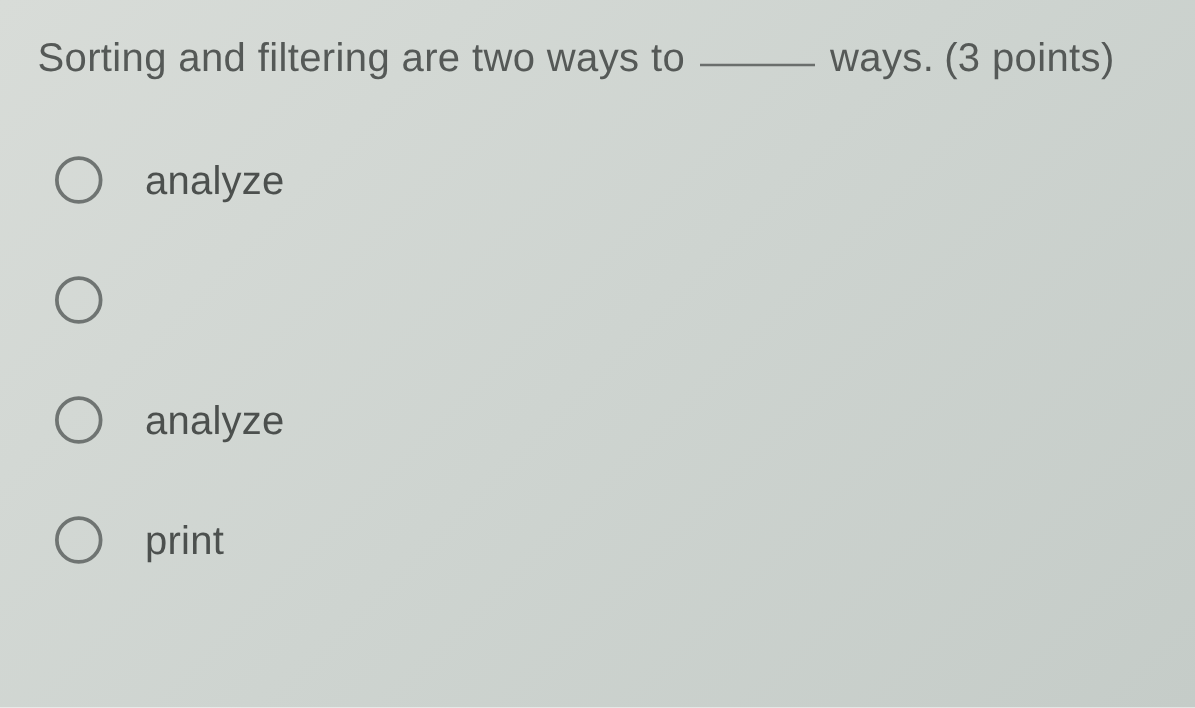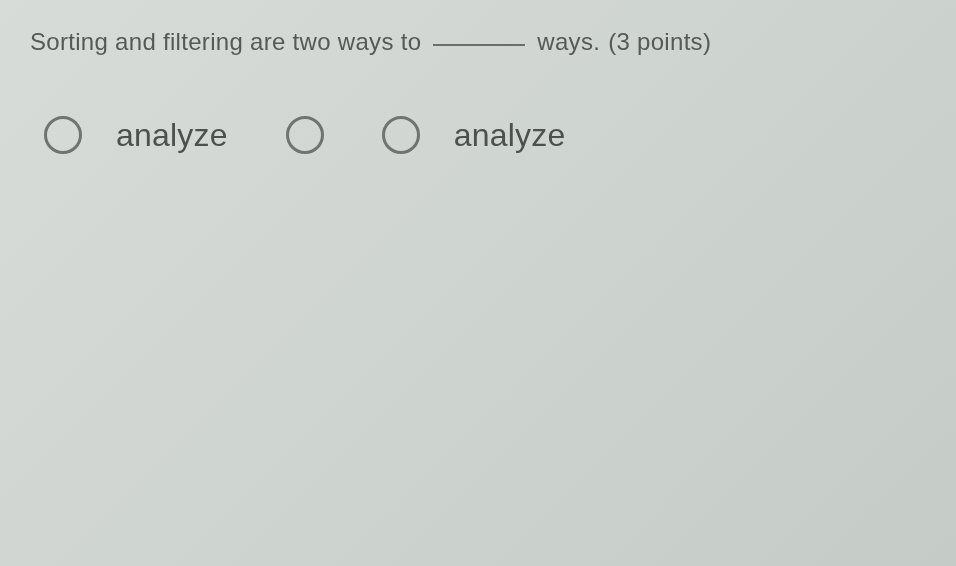--- a/index.html
+++ b/index.html
@@ -14,36 +14,37 @@
       font-family: Arial, Helvetica, sans-serif;
       padding: 28px 30px;
       color: #4a4e4c;
       overflow: hidden;
     }
     .question-row {
       display: flex;
       align-items: baseline;
       flex-wrap: wrap;
       gap: 8px;
-      font-size: 24px;
+      font-size: 32px;
       color: #555957;
       font-weight: 400;
       letter-spacing: 0.3px;
       margin-bottom: 60px;
     }
     .blank-line {
       display: inline-block;
       border-bottom: 2.5px solid #6a6e6c;
       width: 92px;
       position: relative;
       top: -4px;
       margin: 0 4px;
     }
     .options {
       display: flex;
+      flex-direction: column;
       gap: 58px;
       padding-left: 14px;
     }
     .option {
       display: flex;
       align-items: center;
       gap: 34px;
       cursor: pointer;
     }
     .radio-circle {
@@ -76,13 +77,17 @@
     <div class="radio-circle"></div>
     <span class="option-label">analyze</span>
   </div>
   <div class="option">
     <div class="radio-circle"></div>
   </div>
   <div class="option">
     <div class="radio-circle"></div>
     <span class="option-label">analyze</span>
   </div>
+  <div class="option">
+    <div class="radio-circle"></div>
+    <span class="option-label">print</span>
+  </div>
 </div>
 
 </body></html>

